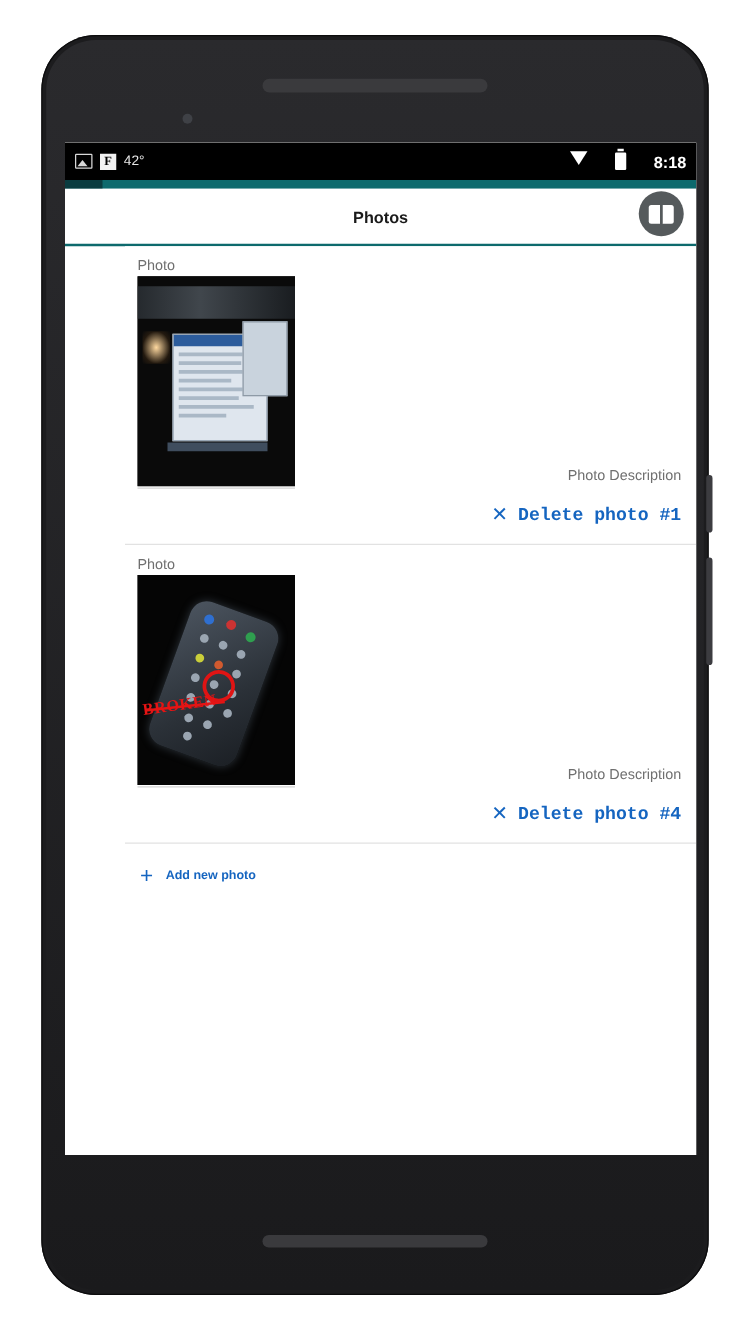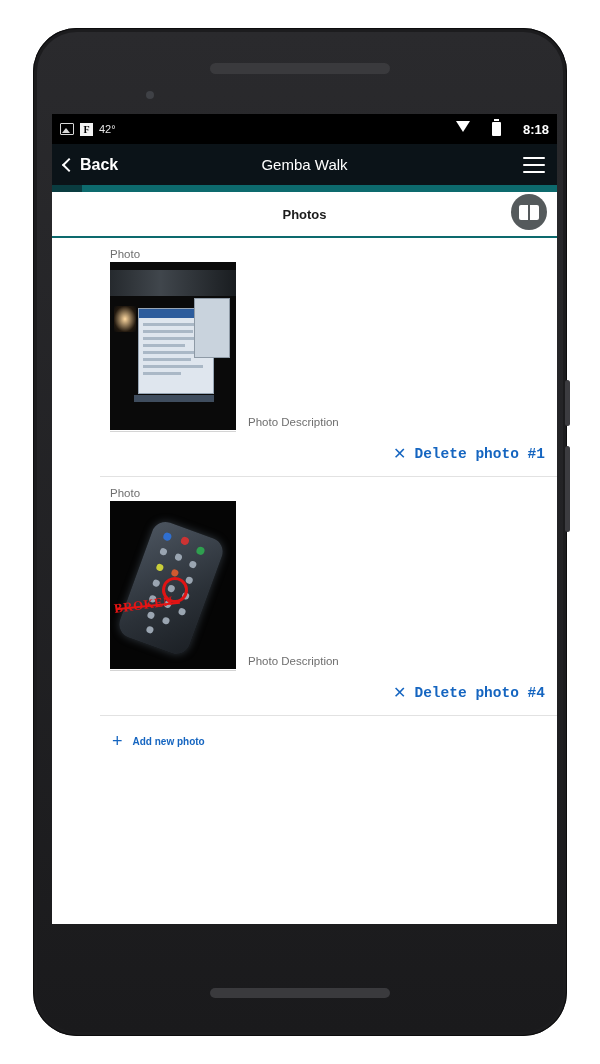--- a/index.html
+++ b/index.html
@@ -278,20 +278,21 @@
   .photo-block { position: relative; }
   .photo-label {
     font-size: 11.5px;
     color: #6f6f6f;
     padding: 10px 0 2px 10px;
   }
   .photo-row {
     display: flex;
     align-items: flex-start;
     padding-left: 10px;
+    text-align: right;
   }
   .thumb {
     width: 126px;
     height: 168px;
     background: #000;
     flex: none;
     position: relative;
     overflow: hidden;
   }
   .desc-col {
@@ -451,32 +452,20 @@
       <span class="sb-icon-flip">F</span>
       <span class="sb-temp">42°</span>
     </div>
     <div class="status-right">
       <span class="sb-wifi"></span>
       <span class="sb-battery"></span>
       <span class="sb-time">8:18</span>
     </div>
   </div>
 
-  <div id="app-bar">
-    <div id="back-control">
-      <span class="chevron-left"></span>
-      <span>Back</span>
-    </div>
-    <div id="app-title">Gemba Walk</div>
-    <div id="menu-button">
-      <span></span>
-      <span></span>
-      <span></span>
-    </div>
-  </div>
 
   <div id="teal-strip">
     <div class="progress-dark"></div>
   </div>
 
   <div id="section-header">
     <div id="section-title">Photos</div>
     <div id="book-button">
       <span class="book-icon">
         <span class="book-spine"></span>

